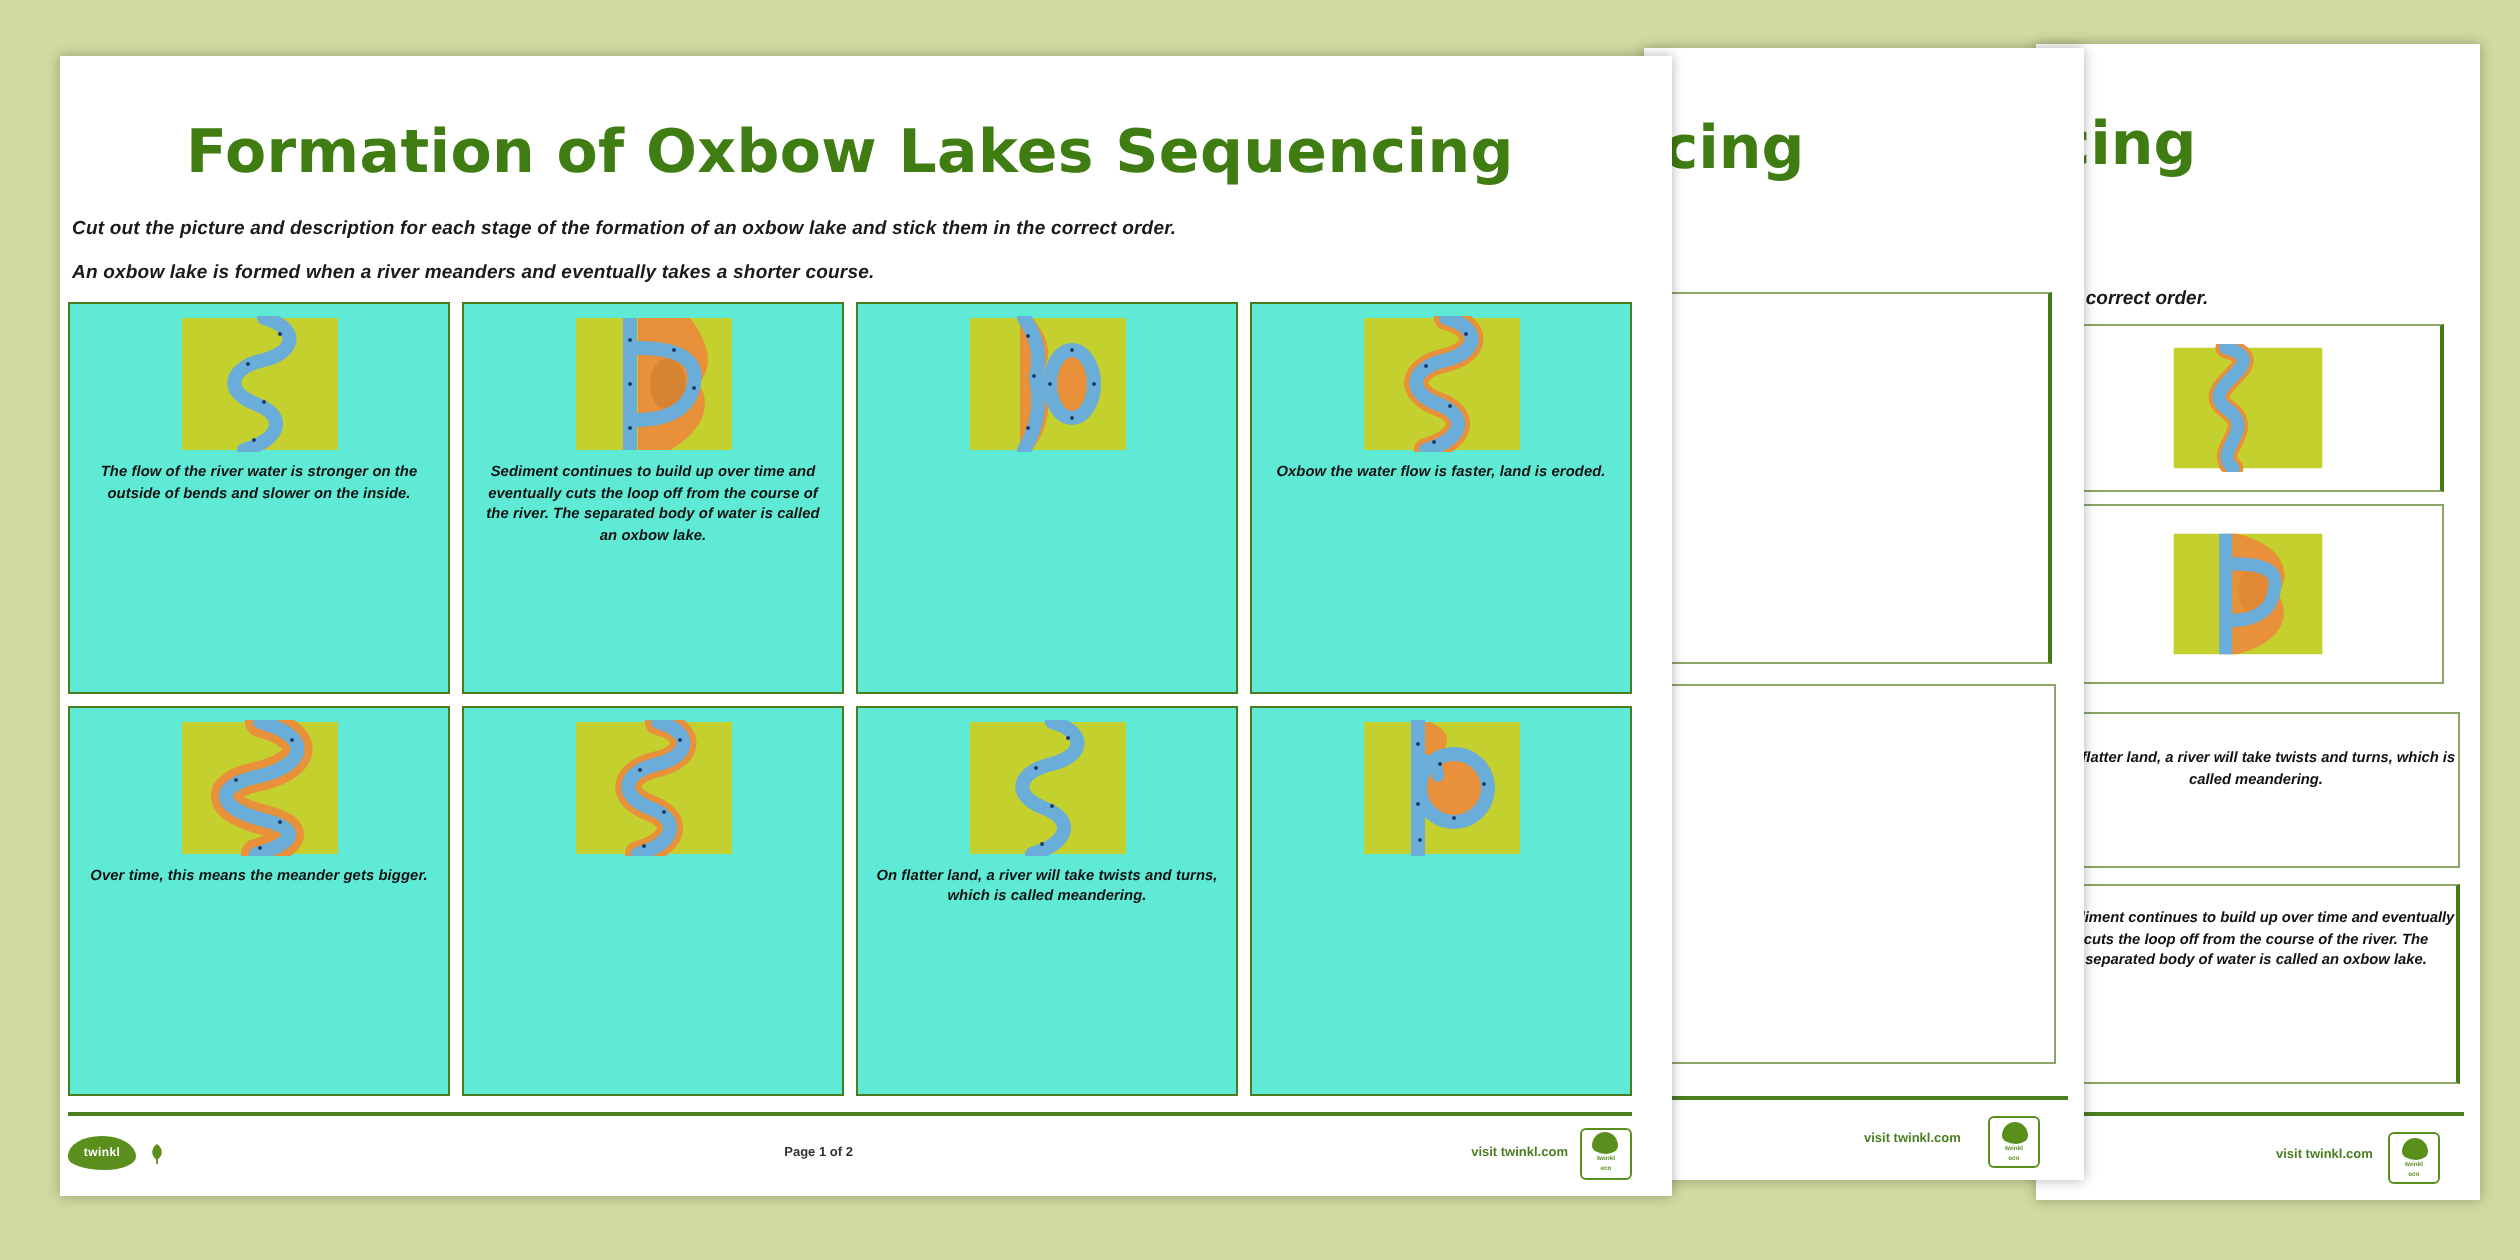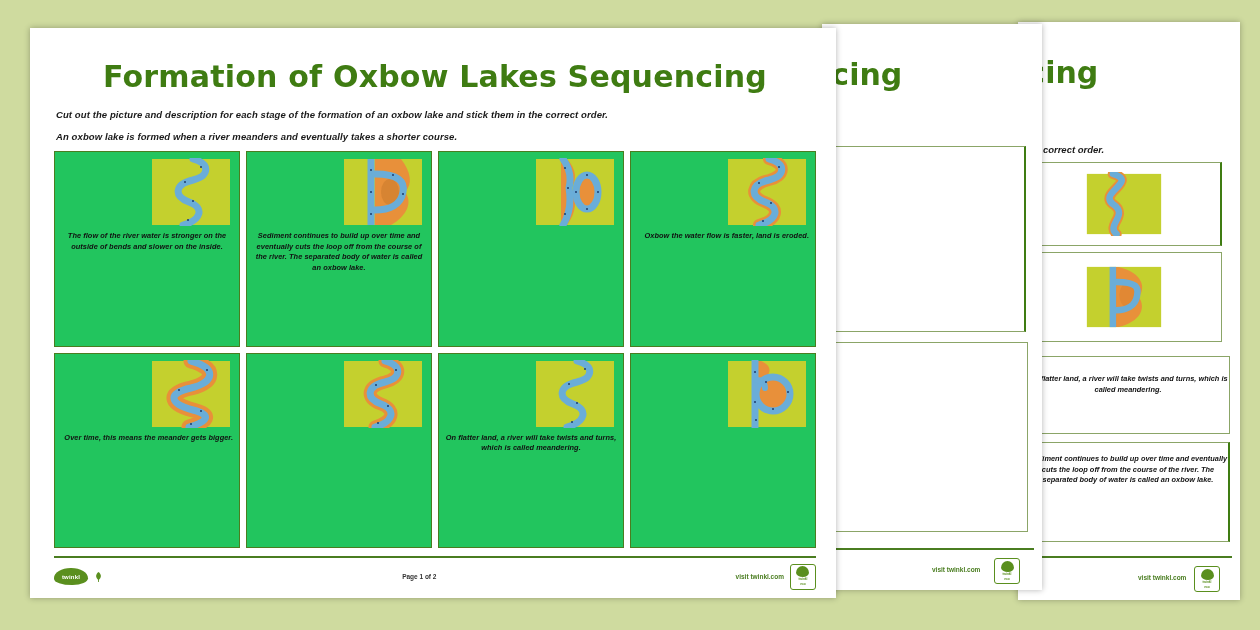--- a/index.html
+++ b/index.html
@@ -17,21 +17,21 @@
     position: absolute;
     background: #ffffff;
     box-shadow: 0 0 6px rgba(0,0,0,0.30);
     overflow: hidden;
   }
   #sheet-3 { left: 1018px; top: 22px; width: 222px; height: 578px; z-index: 1; }
   #sheet-2 { left: 822px;  top: 24px; width: 220px; height: 566px; z-index: 2; }
   #sheet-1 { left: 30px;   top: 28px; width: 806px; height: 570px; z-index: 3; }
 
   
-  .page-inner { padding: 22px 20px 8px 24px; height: 100%; display: flex; flex-direction: column; }
+  .page-inner { padding: 22px 20px 8px 4px; height: 100%; display: flex; flex-direction: column; }
 
   .title {
     text-align: center;
     color: #3f7c12;
     font-family: "DejaVu Sans", sans-serif;
     font-weight: bold;
     font-size: 30px;
     letter-spacing: .2px;
     margin: 10px 0 16px 0;
     line-height: 1.1;
@@ -52,24 +52,24 @@
     display: grid;
     grid-template-columns: repeat(4, 1fr);
     grid-template-rows: repeat(2, 1fr);
     gap: 6px 6px;
     flex: 1 1 auto;
     min-height: 0;
   }
 
   .card {
     border: 1.6px solid #4a7d20;
-    background: #22c55e;
+    background: #5eead4;
     display: flex;
     flex-direction: column;
-    align-items: flex-end;
+    align-items: center;
     padding: 6px 6px 5px 6px;
     min-height: 0;
   }
   .card-img {
     width: 84px; height: 68px;
     flex: 0 0 auto;
     position: relative;
     overflow: hidden;
   }
   .card-img svg { display: block; width: 100%; height: 100%; }

